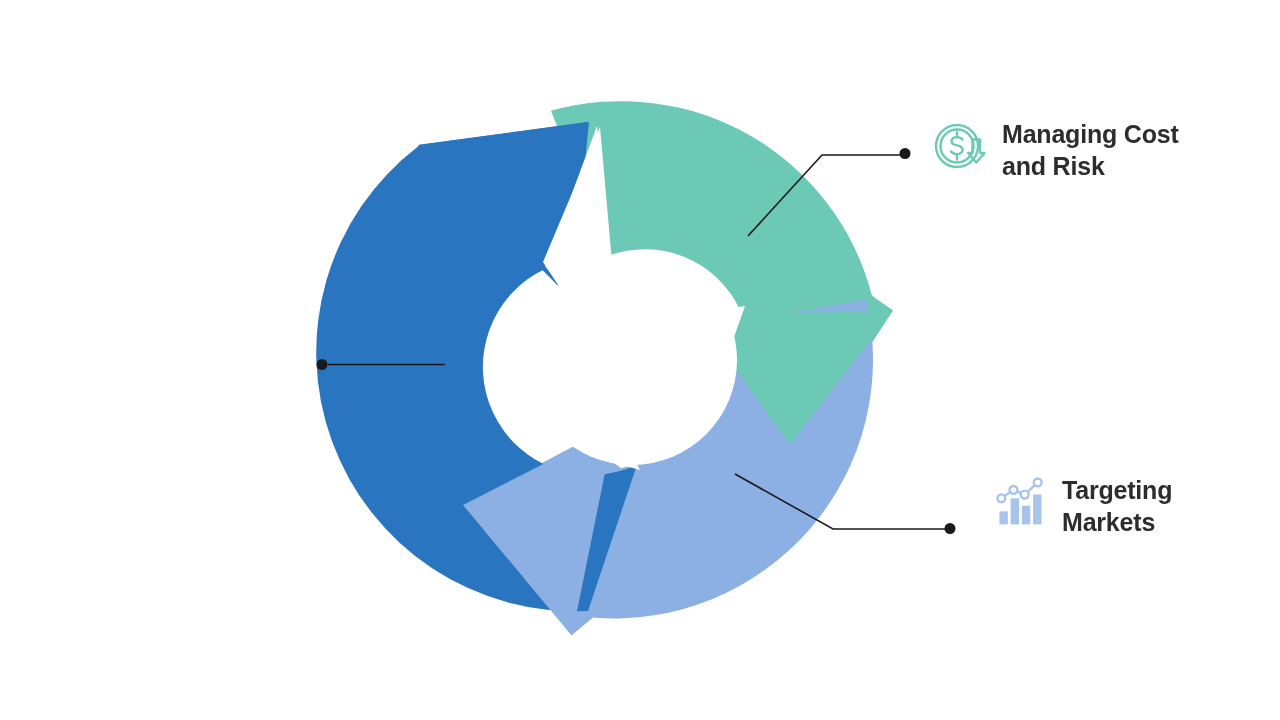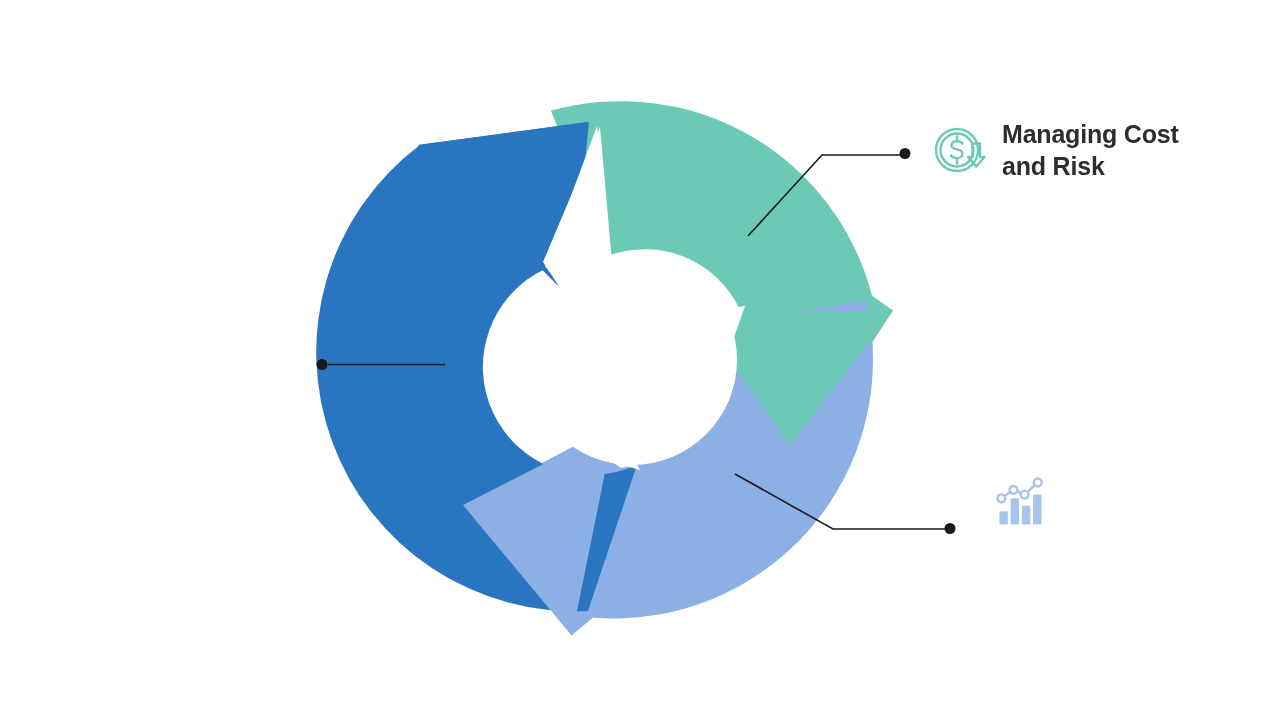--- a/index.html
+++ b/index.html
@@ -18,21 +18,20 @@
   #diagram-svg {
     position: absolute;
     left: 0;
     top: 0;
     width: 1280px;
     height: 720px;
   }
   .label-block {
     position: absolute;
     display: flex;
-    align-items: center;
     gap: 14px;
   }
   .label-text {
     font-family: "Liberation Sans", sans-serif;
     font-weight: bold;
     font-size: 25px;
     line-height: 1.28;
     color: #2d2d2d;
     white-space: pre-line;
     letter-spacing: -0.2px;
@@ -171,16 +170,18 @@
         <rect x="18" y="26" width="9" height="28" fill="#a8c4ea"></rect>
         <rect x="30" y="34" width="9" height="20" fill="#a8c4ea"></rect>
         <rect x="42" y="22" width="9" height="32" fill="#a8c4ea"></rect>
         <polyline points="8,26 21,17 33,22 47,9" fill="none" stroke="#a8c4ea" stroke-width="2.6"></polyline>
         <circle cx="8" cy="26" r="4.2" fill="#ffffff" stroke="#a8c4ea" stroke-width="2.6"></circle>
         <circle cx="21" cy="17" r="4.2" fill="#ffffff" stroke="#a8c4ea" stroke-width="2.6"></circle>
         <circle cx="33" cy="22" r="4.2" fill="#ffffff" stroke="#a8c4ea" stroke-width="2.6"></circle>
         <circle cx="47" cy="9" r="4.2" fill="#ffffff" stroke="#a8c4ea" stroke-width="2.6"></circle>
       </svg>
     </span>
+    <span class="label-text">Targeting
+Markets</span>
   </div>
 
 
 </div>
 
 </body></html>

